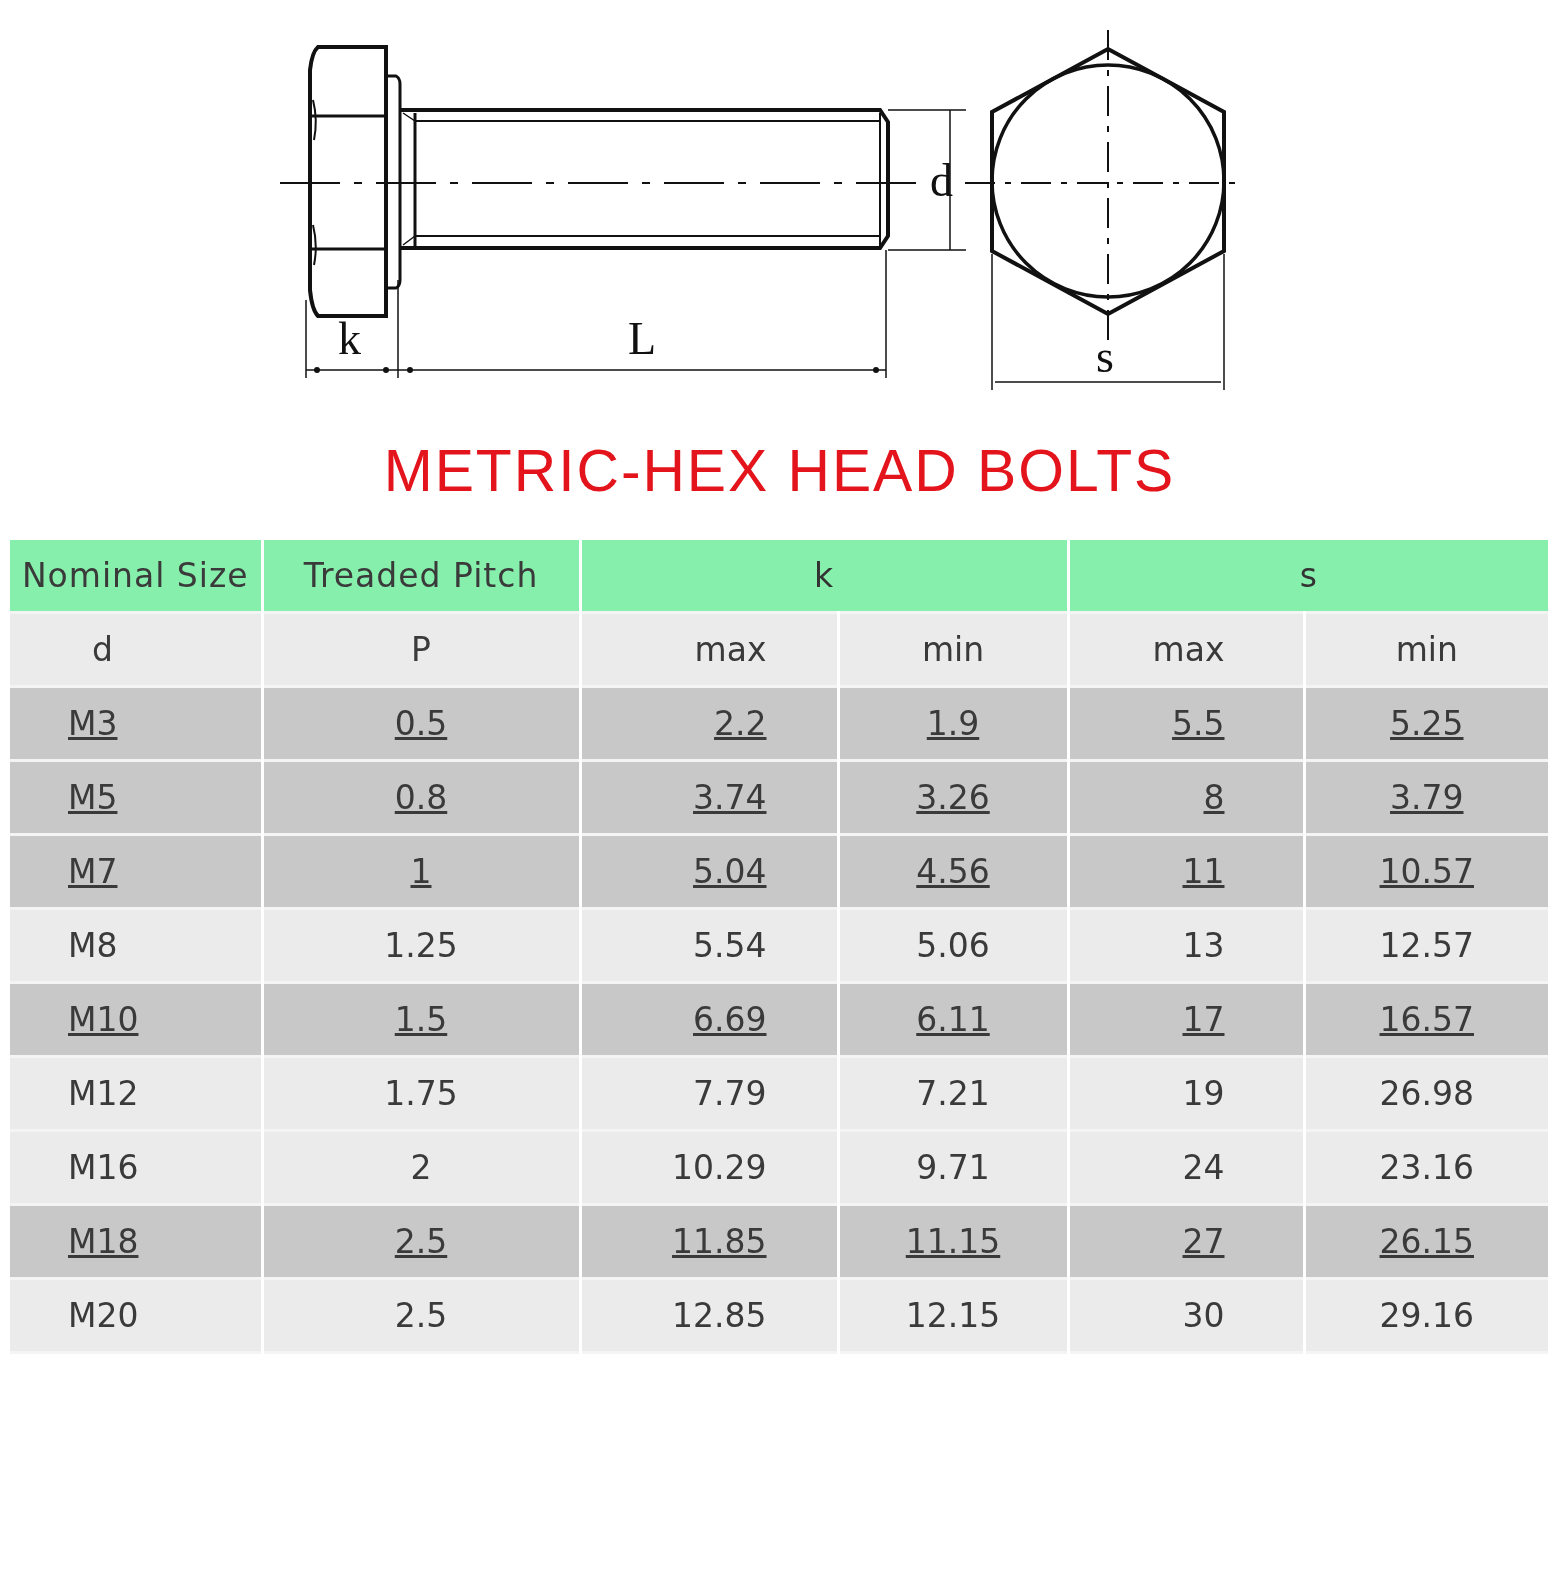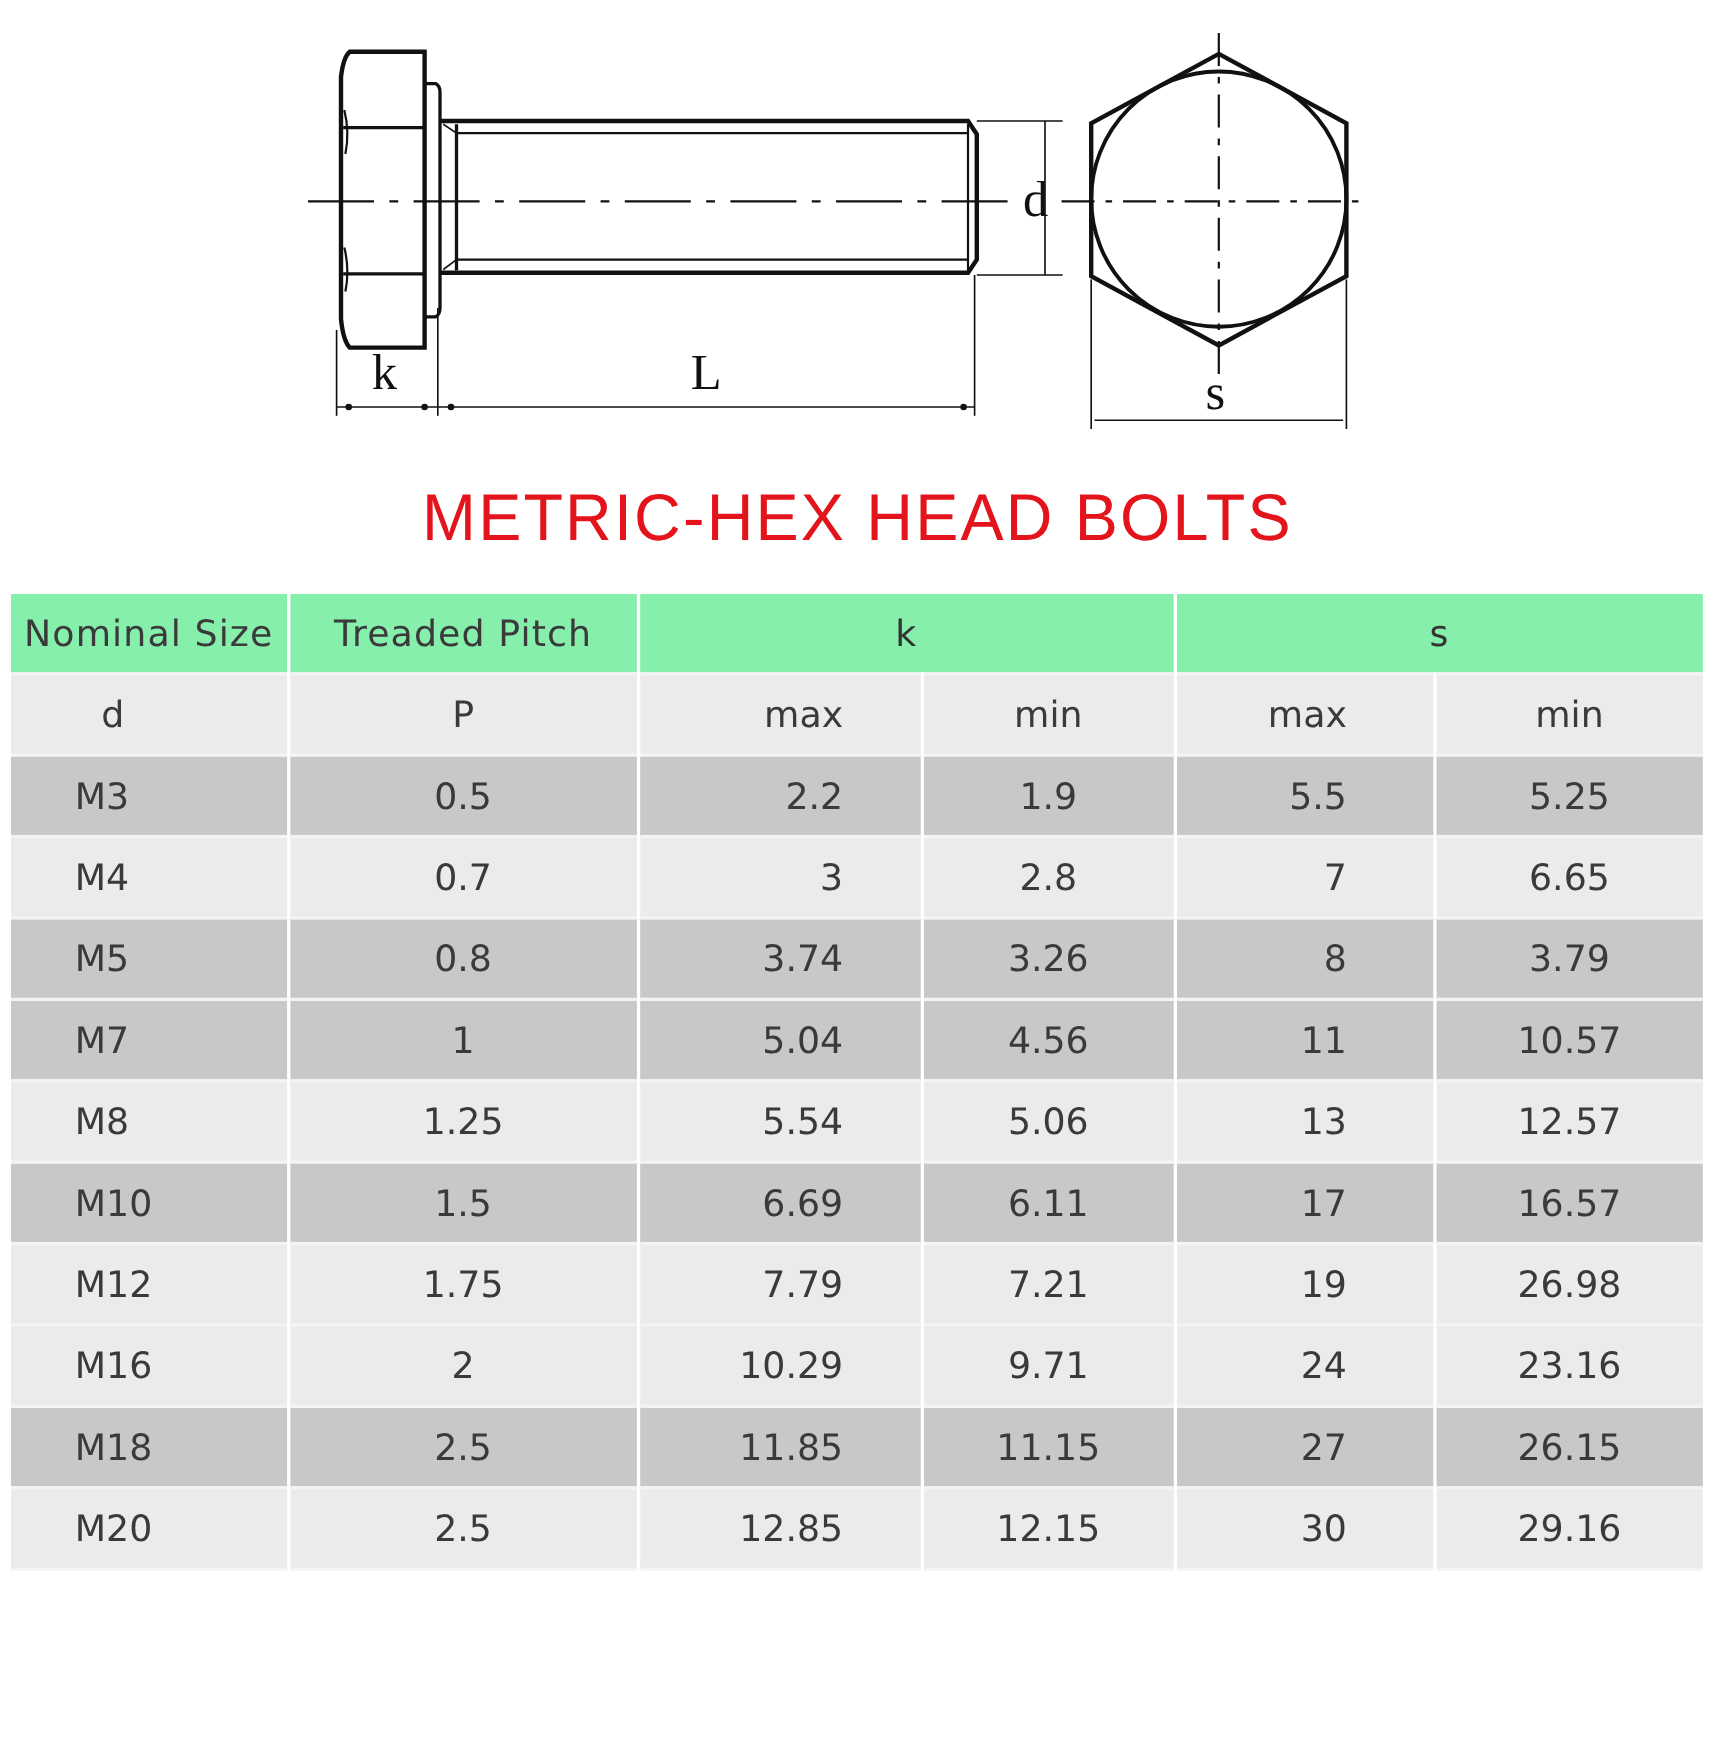--- a/index.html
+++ b/index.html
@@ -15,21 +15,21 @@
       position: absolute; left: 10px; top: 540px; width: 1538px;
       border-collapse: collapse; table-layout: fixed;
       font-family: "DejaVu Sans", sans-serif; color: #222;
     }
     table.spec td {
       height: 71px; padding: 0; text-align: center; vertical-align: middle;
       border-right: 3px solid #ffffff; font-size: 33px; color: #3a3a3a;
     }
     table.spec td:last-child { border-right: none; }
     table.spec tr { border-bottom: 3px solid #f4f4f4; }
-    .r-dark td { background: #c8c8c8; }
+    .r-dark td { background: #c8c8c8; text-decoration: underline; }
     .r-light td { background: #ebebeb; }
     .hdr1 td { background: #86efac; font-size: 31px; color: #1c1c1c; height: 68px; letter-spacing: 1px; }
     .hdr2 td { background: #ebebeb; font-size: 33px; color: #1c1c1c; }
     .hdr1 td.sym { font-size: 33px; color: #333; }
     td.c-kmax { text-align: right !important; padding-right: 70px !important; }
     td.c-smax { text-align: right !important; padding-right: 78px !important; }
     td.c-d { text-align: left !important; padding-left: 58px !important; }
     td.c-d.hd { padding-left: 82px !important; }
     .svgtxt { font-family: "Liberation Serif", serif; font-size: 46px; fill: #111; }
   </style>
@@ -119,28 +119,20 @@
     <td>min</td>
   </tr>
   <tr class="r-dark">
     <td class="c-d">M3</td>
     <td>0.5</td>
     <td class="c-kmax">2.2</td>
     <td>1.9</td>
     <td class="c-smax">5.5</td>
     <td>5.25</td>
   </tr>
-  <tr class="r-light">
-    <td class="c-d">M4</td>
-    <td>0.7</td>
-    <td class="c-kmax">3</td>
-    <td>2.8</td>
-    <td class="c-smax">7</td>
-    <td>6.65</td>
-  </tr>
   <tr class="r-dark">
     <td class="c-d">M5</td>
     <td>0.8</td>
     <td class="c-kmax">3.74</td>
     <td>3.26</td>
     <td class="c-smax">8</td>
     <td>3.79</td>
   </tr>
   <tr class="r-dark">
     <td class="c-d">M7</td>

